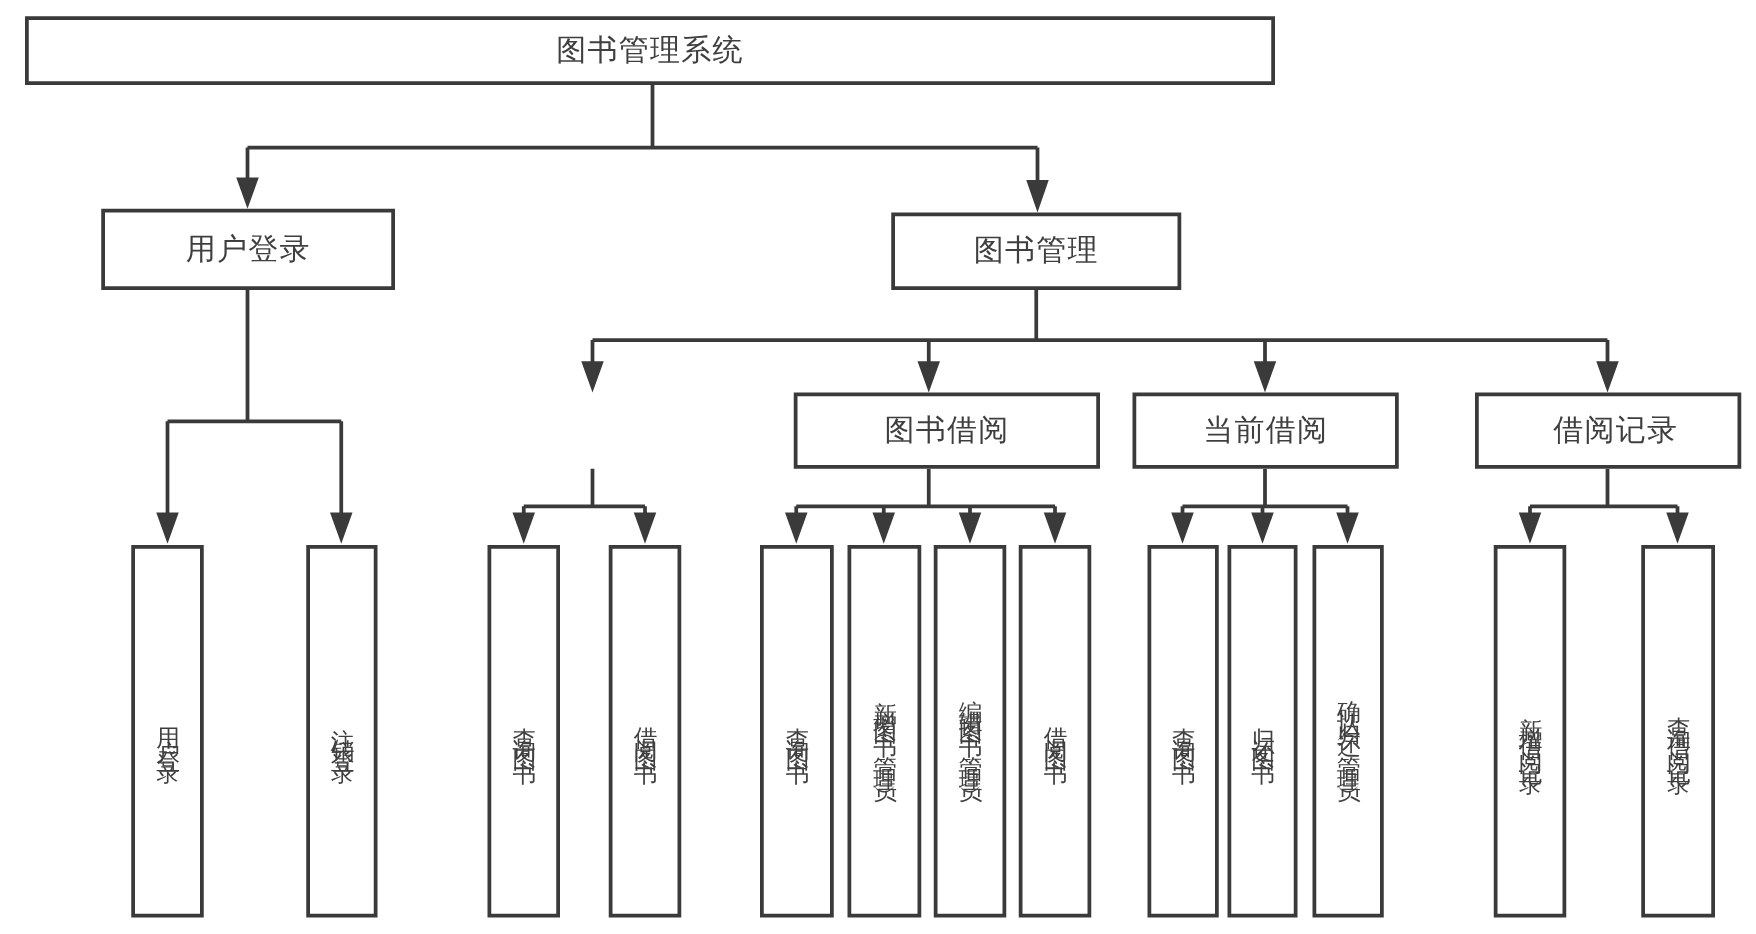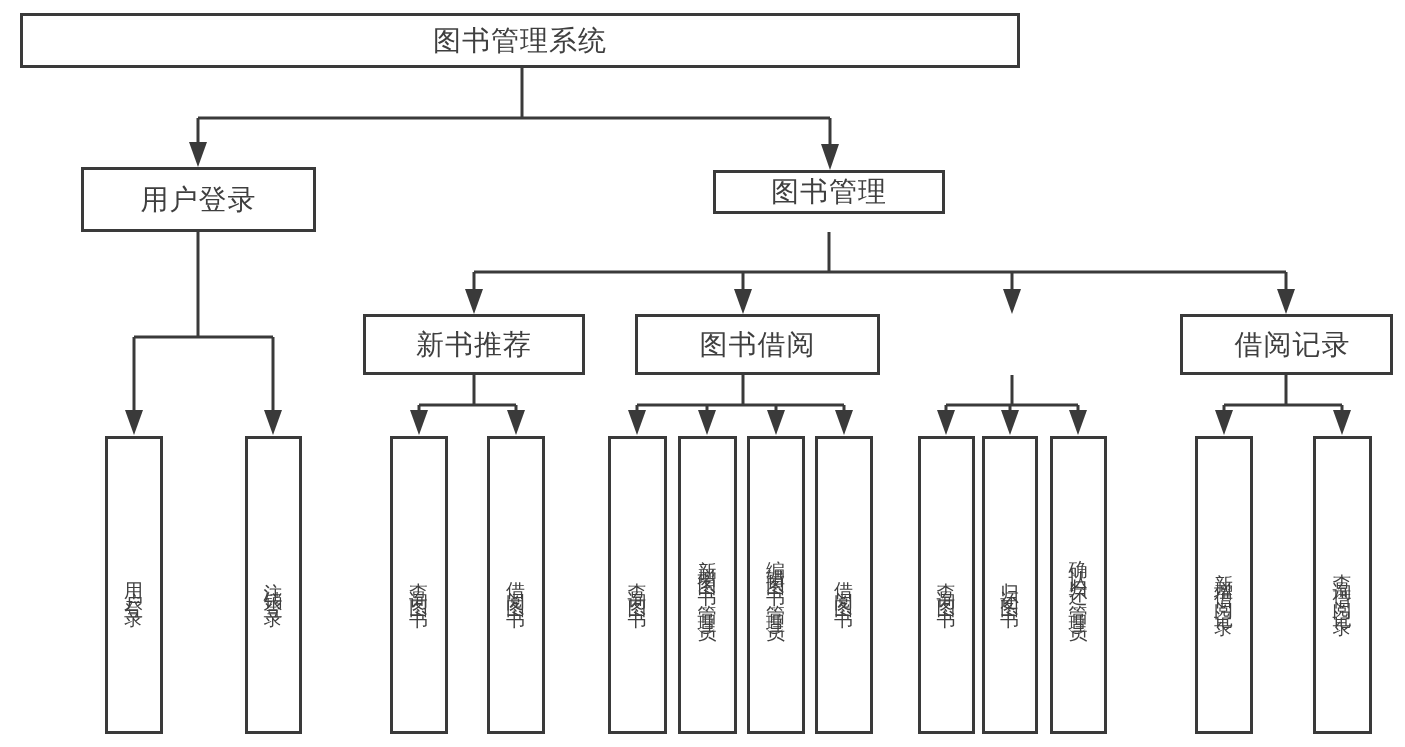--- a/index.html
+++ b/index.html
@@ -25,21 +25,21 @@
     position: absolute;
     box-sizing: border-box;
     border: 3px solid #3a3a3a;
     background: #ffffff;
     display: flex;
     align-items: center;
     justify-content: center;
     color: #3f3f3f;
   }
   .box.h .label {
-    font-size: 28px;
+    font-size: 24px;
     letter-spacing: 1px;
     line-height: 1;
     white-space: nowrap;
   }
   .box.v .label {
     writing-mode: vertical-rl;
     text-orientation: mixed;
     font-size: 19px;
     letter-spacing: 9px;
     line-height: 1;
@@ -126,29 +126,29 @@
     </g>
   </svg>
 
   <div class="box h" style="left:20px; top:13px; width:1000px; height:55px;">
     <span class="label">图书管理系统</span>
   </div>
 
   <div class="box h" style="left:81px; top:167px; width:235px; height:65px;">
     <span class="label">用户登录</span>
   </div>
-  <div class="box h" style="left:713px; top:170px; width:232px; height:44px;">
+  <div class="box h" style="left:713px; top:170px; width:232px; height:62px;">
     <span class="label">图书管理</span>
   </div>
 
-  <div class="box h" style="left:363px; top:314px; width:222px; height:61px;">
-    <span class="label">新书推荐</span>
-  </div>
   <div class="box h" style="left:635px; top:314px; width:245px; height:61px;">
     <span class="label">图书借阅</span>
+  </div>
+  <div class="box h" style="left:906px; top:314px; width:213px; height:61px;">
+    <span class="label">当前借阅</span>
   </div>
   <div class="box h" style="left:1180px; top:314px; width:213px; height:61px;padding-left:12px;">
     <span class="label">借阅记录</span>
   </div>
 
   <div class="box v" style="left:105px; top:436px; width:58px; height:298px;">
     <span class="label">用户登录</span>
   </div>
   <div class="box v" style="left:245px; top:436px; width:57px; height:298px;">
     <span class="label">注销登录</span>

